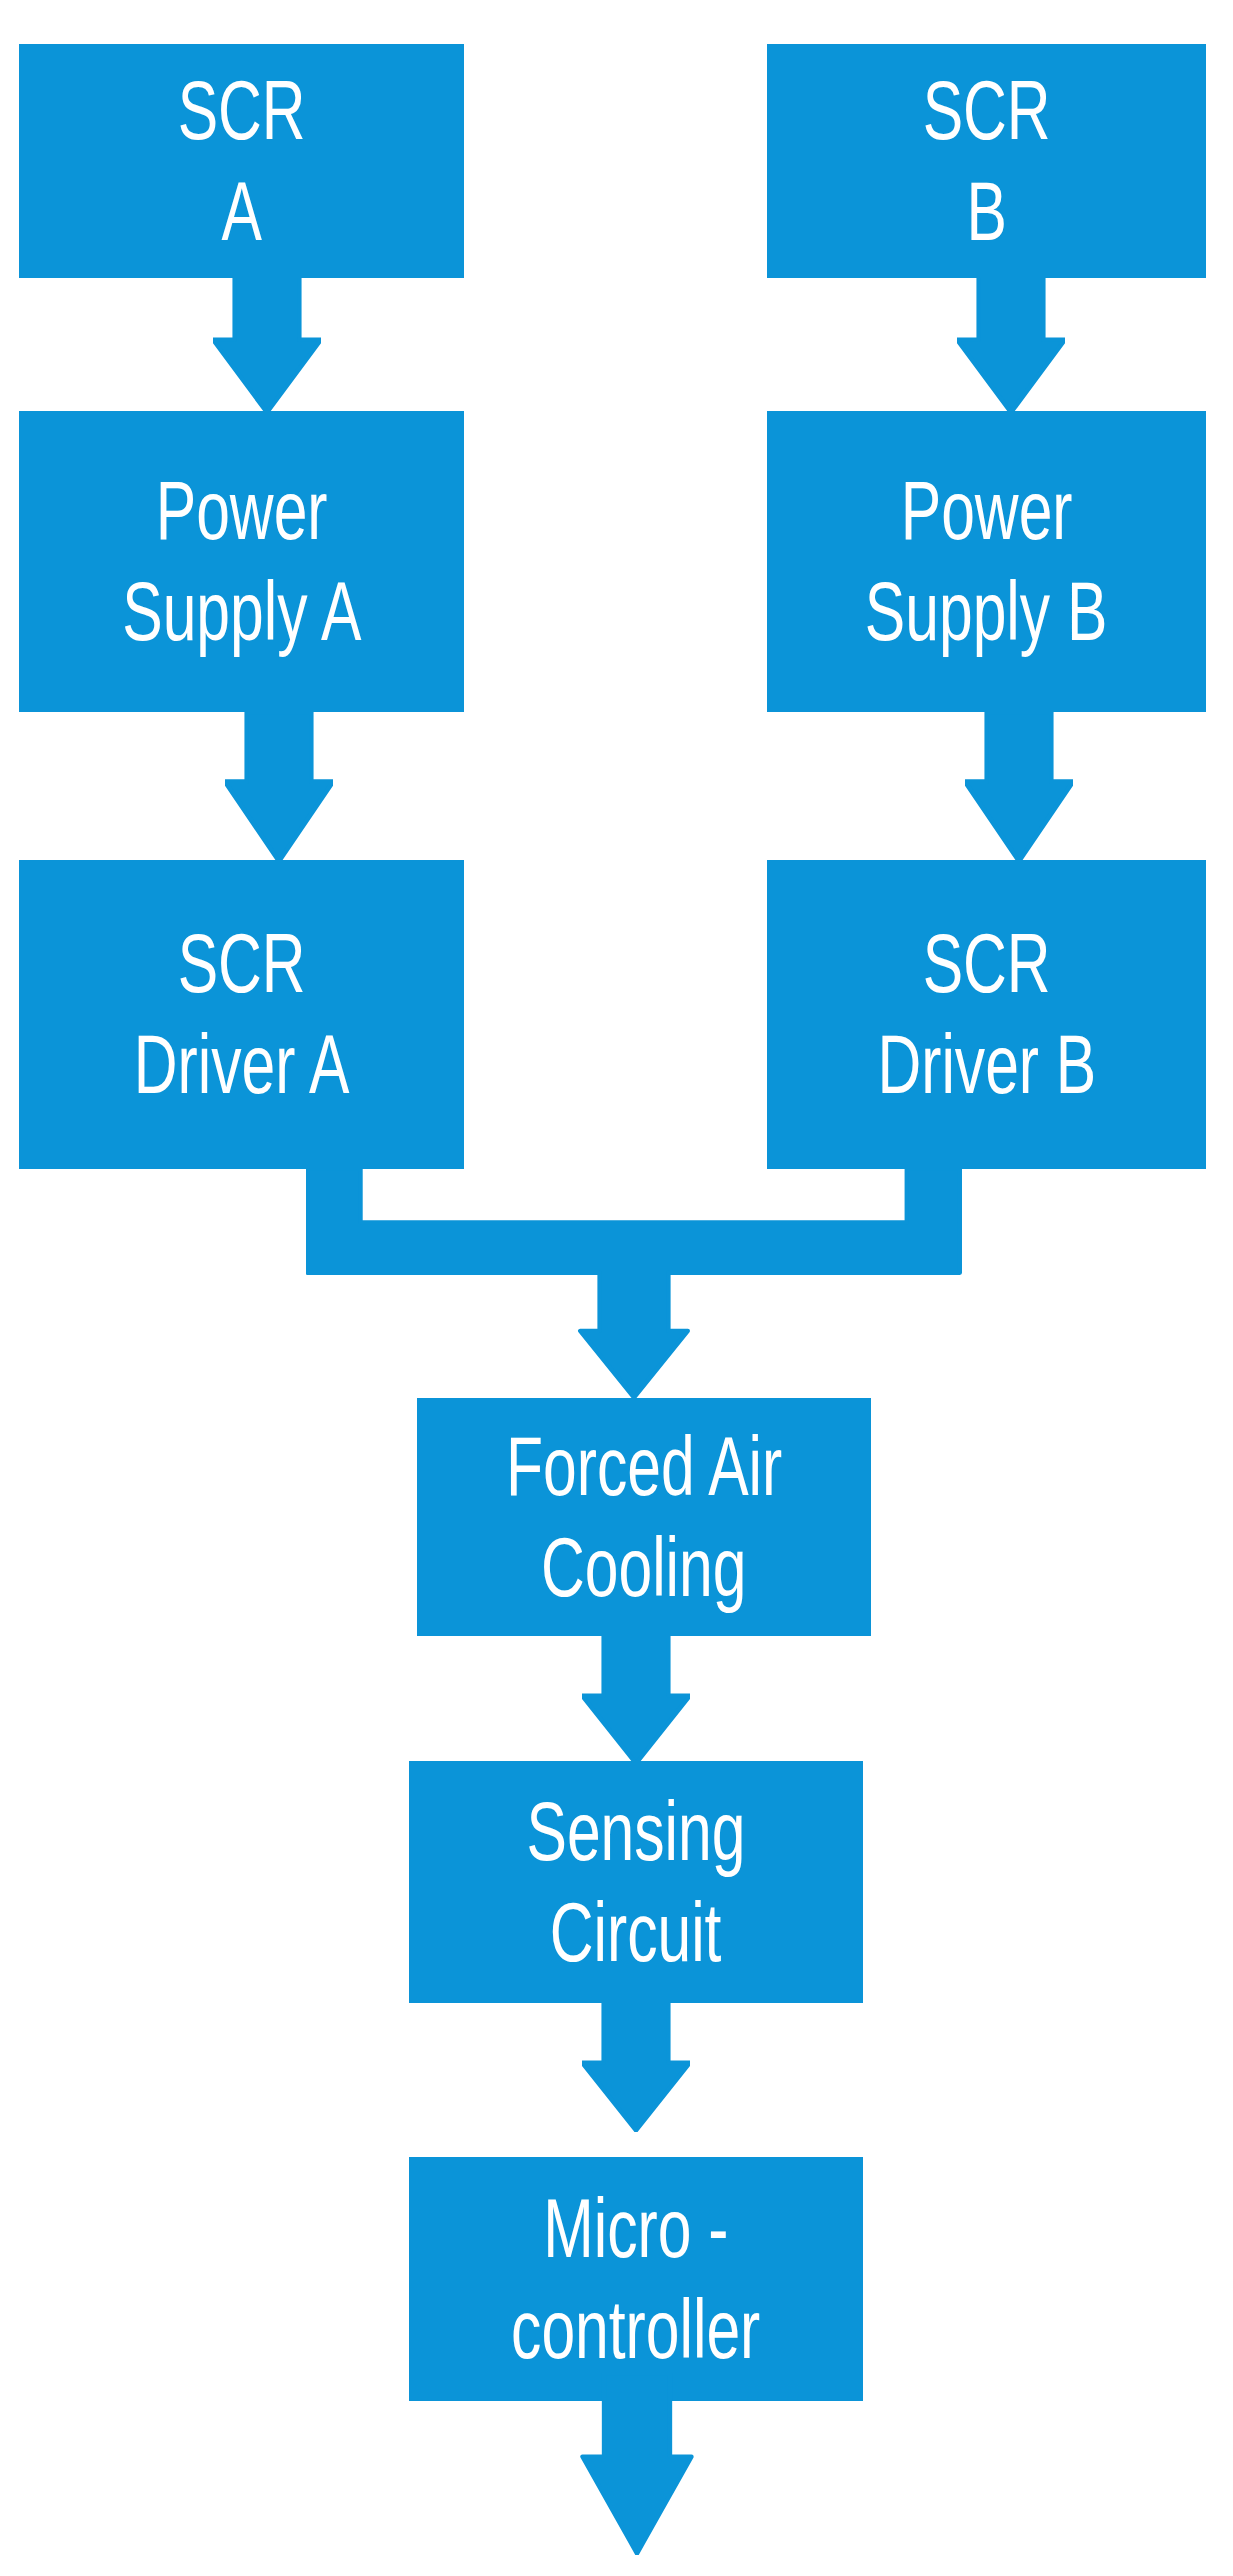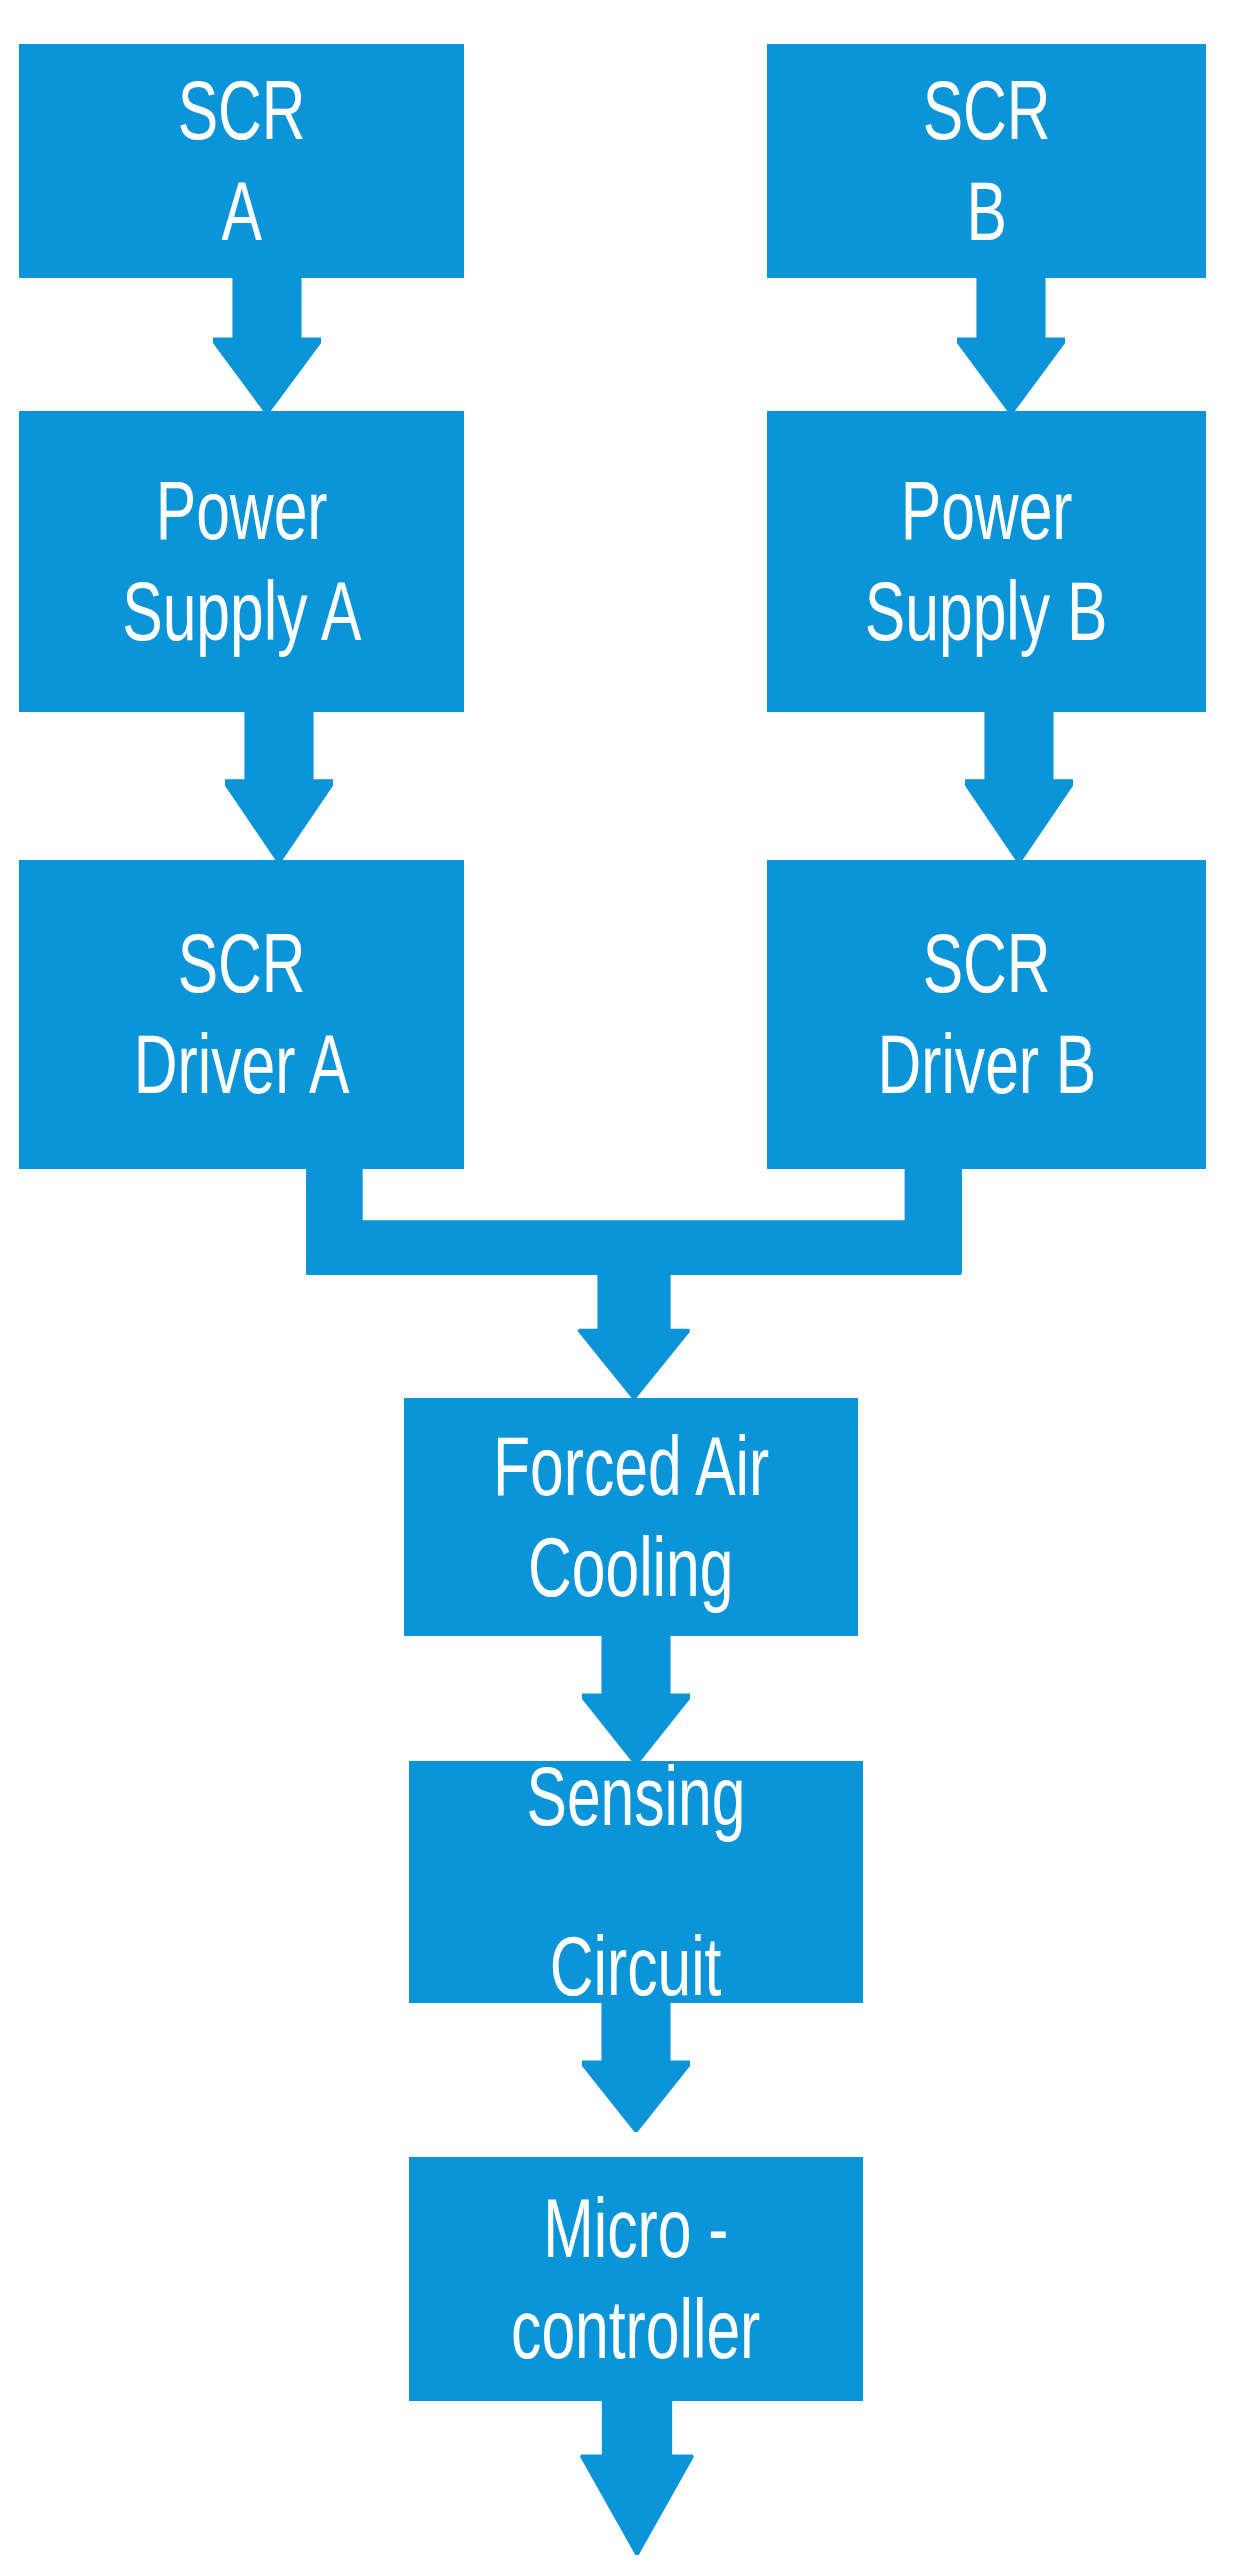--- a/index.html
+++ b/index.html
@@ -40,22 +40,22 @@
     color:var(--accent);
     display:block;
   }
   
   .n-scr-a   {left:19.4px;   top:44px;   width:445px; height:234px;}
   .n-scr-b   {left:767px; top:44px;   width:439px; height:234px;}
   .n-psu-a   {left:19.4px;   top:411px;  width:445px; height:301px;}
   .n-psu-b   {left:767px; top:411px;  width:439px; height:301px;}
   .n-drv-a   {left:19.4px;   top:860px; width:445px; height:309px;}
   .n-drv-b   {left:767px; top:860px; width:439px; height:309px;}
-  .n-fac     {left:404px;  top:1398px; width:454px; height:238px;}
-  .n-sense   {left:409px;  top:1761px; width:454px; height:242px;justify-content:space-between;}
+  .n-fac     {left:417px;  top:1398px; width:454px; height:238px;}
+  .n-sense   {left:409px;  top:1761px; width:454px; height:242px;}
   .n-micro   {left:409px;  top:2129px; width:454px; height:244px;margin-top:28px;}
   
   .ar-a1 {left:213px;  top:276px;  width:108px; height:138px;}
   .ar-b1 {left:957px; top:276px;  width:108px; height:138px;}
   .ar-a2 {left:225px;  top:712px;  width:108px; height:151px;}
   .ar-b2 {left:965px; top:712px;  width:108px; height:151px;}
   .ar-merge {left:306px; top:1168px; width:656px; height:231px;}
   .ar-3  {left:582px;  top:1636px; width:108px; height:129px;}
   .ar-4  {left:582px;  top:2003px; width:108px; height:129px;}
   .ar-out{left:576px;  top:2373px; width:122px; height:182px;}

